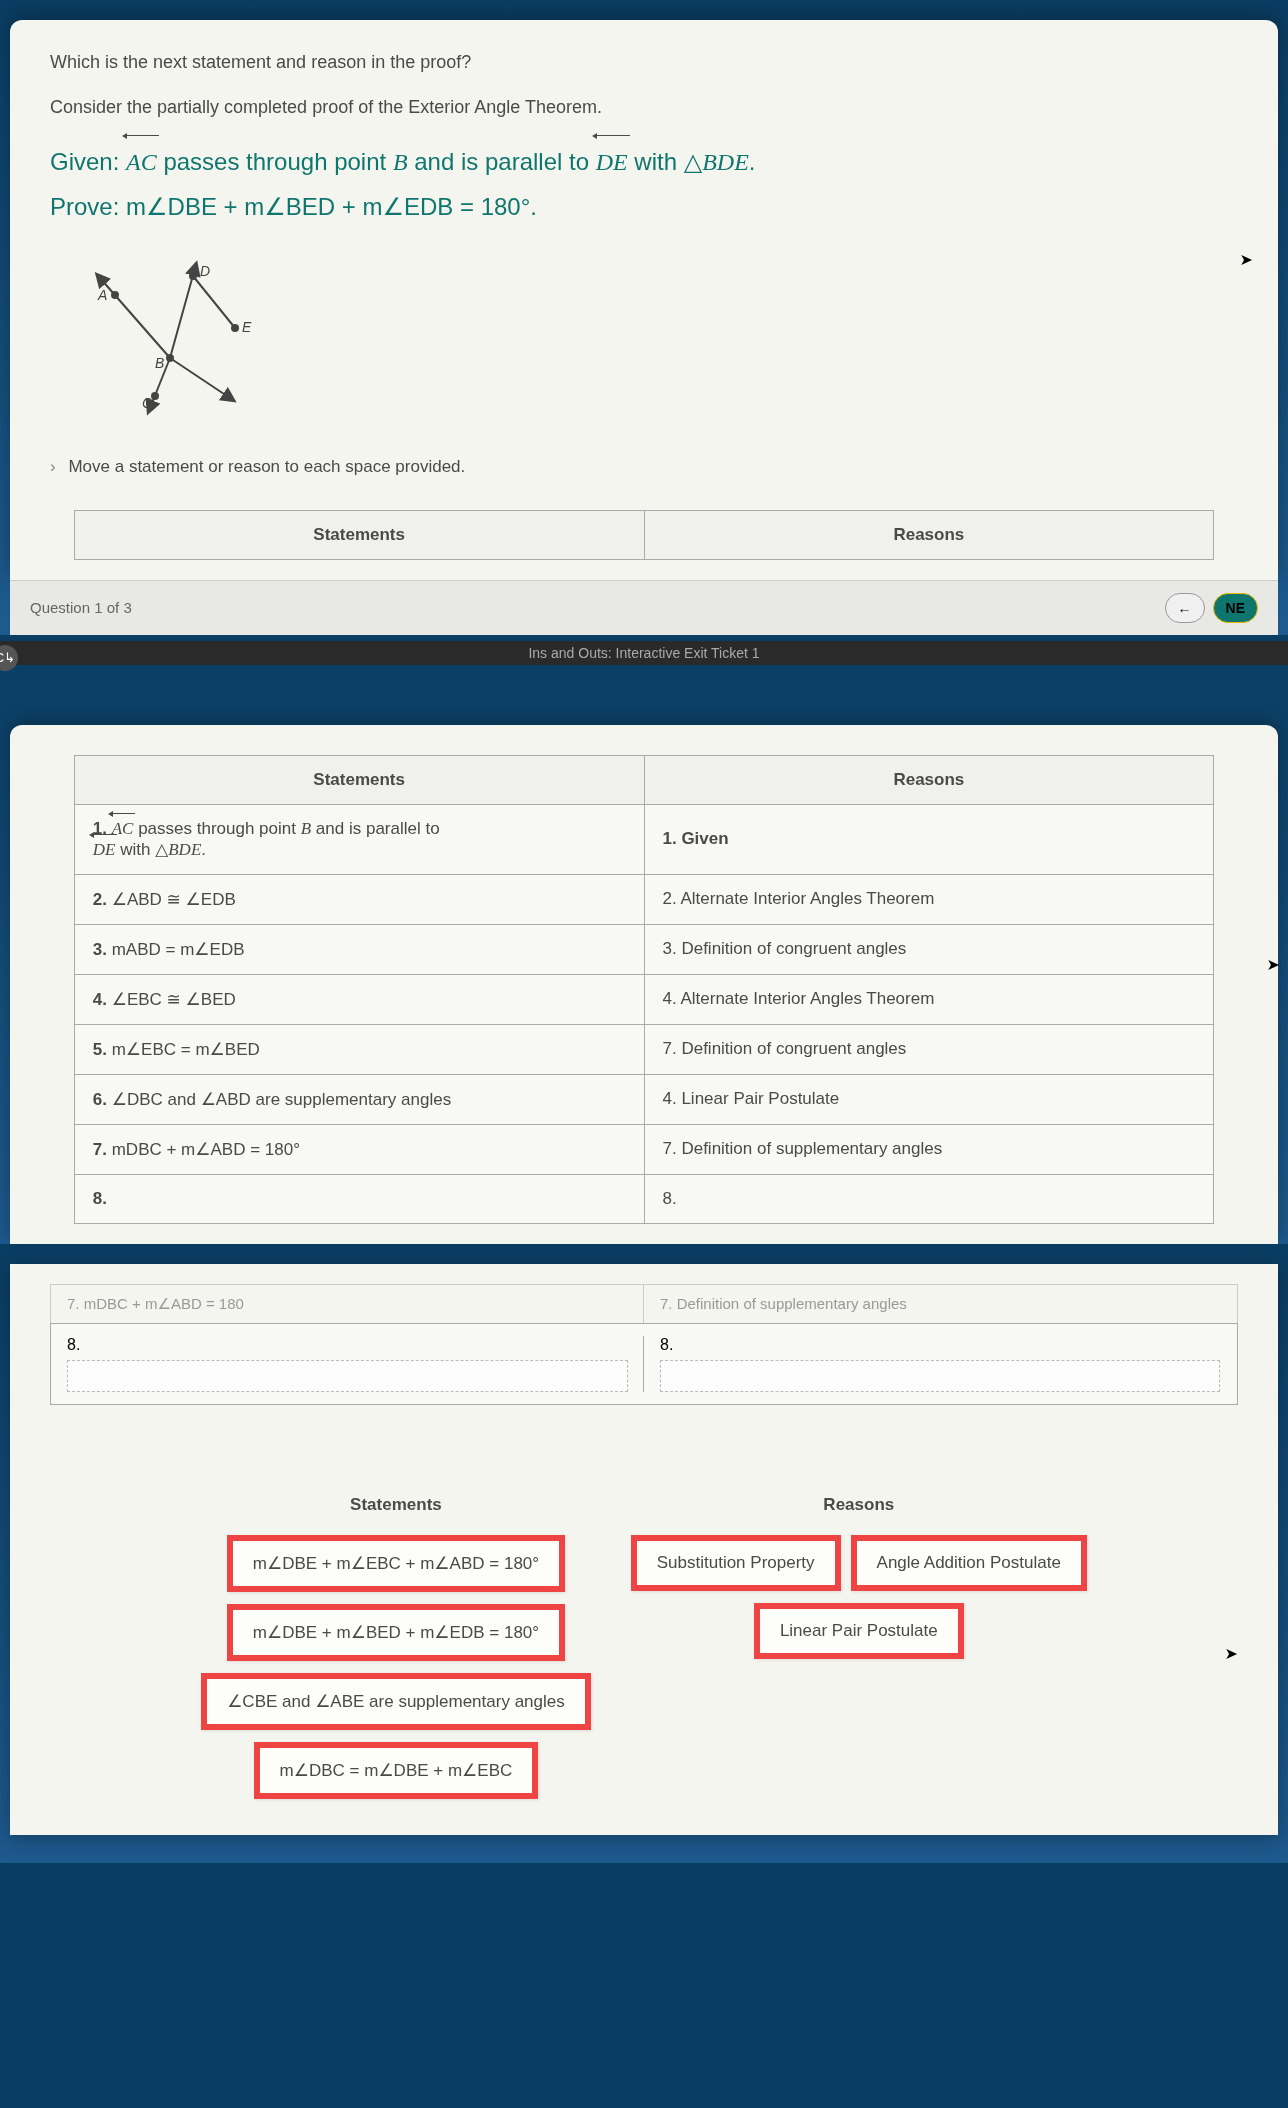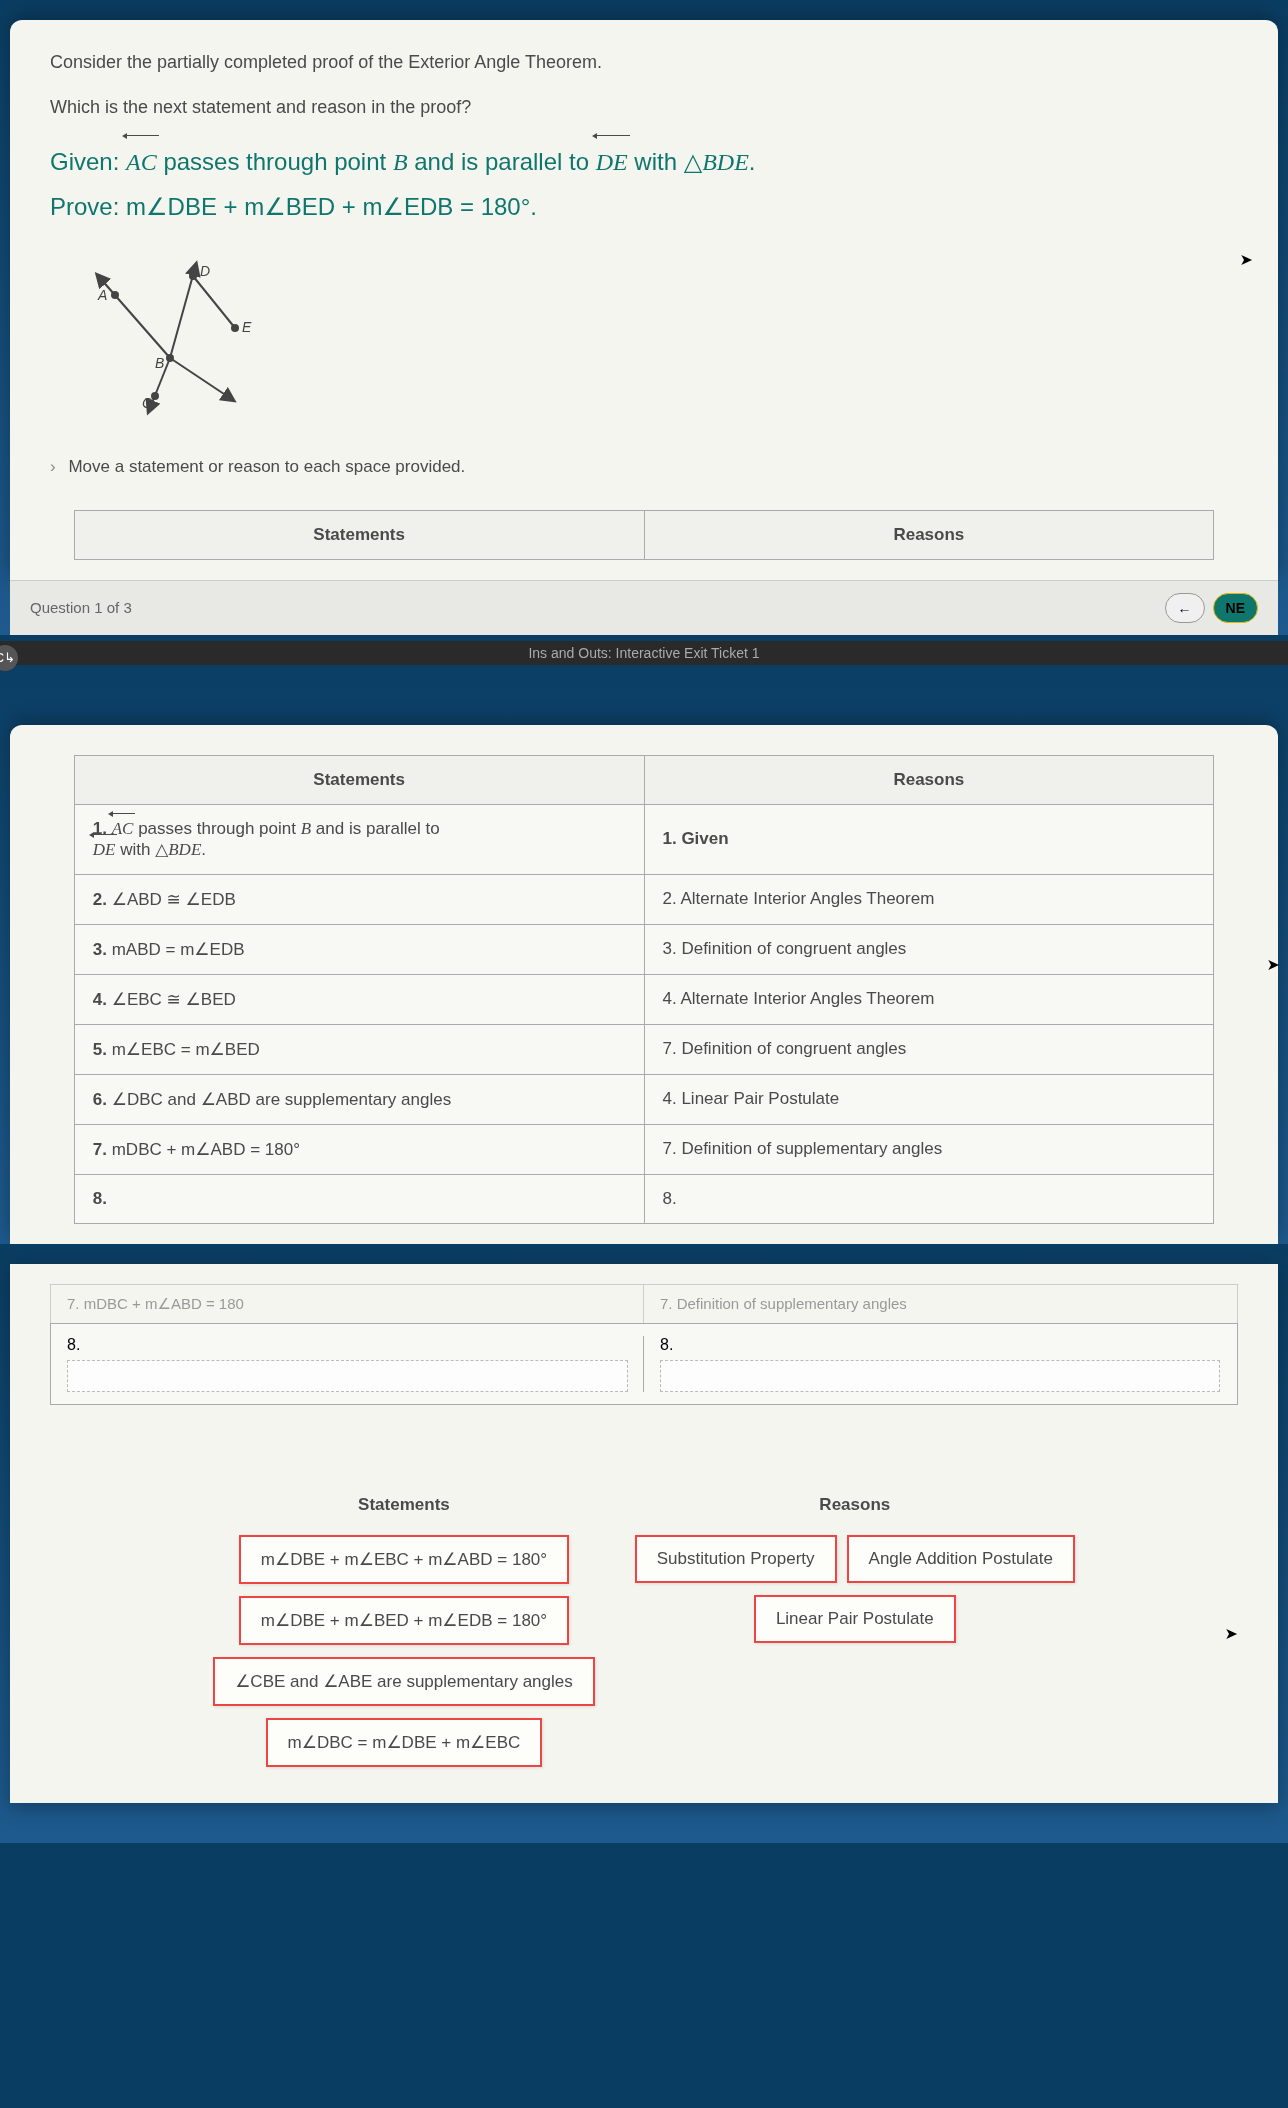--- a/index.html
+++ b/index.html
@@ -190,21 +190,21 @@
       flex-direction: column;
       align-items: center;
     }
     .tiles-header {
       font-weight: bold;
       font-size: 17px;
       color: #4a4a4a;
       margin-bottom: 14px;
     }
     .tile {
-      border: 2px solid #ef4444;
+      border: 6px solid #ef4444;
       background: #fdfdfa;
       padding: 12px 20px;
       margin: 6px 0;
       font-size: 17px;
       color: #4a4a4a;
       cursor: move;
       box-shadow: 1px 1px 3px rgba(0,0,0,0.1);
     }
     .tiles-row {
       display: flex;
@@ -233,22 +233,22 @@
     }
     .triangle::before {
       content: '△';
     }
   </style>
 </head>
 <body>
 
 <div class="section section-1">
   <div class="card">
+    <p class="intro-text">Which is the next statement and reason in the proof?</p>
     <p class="intro-text">Consider the partially completed proof of the Exterior Angle Theorem.</p>
-    <p class="intro-text">Which is the next statement and reason in the proof?</p>
 
     <div class="given-prove">
       <span>Given:</span>
       <span class="math-var overline">AC</span>
       <span> passes through point </span>
       <span class="math-var">B</span>
       <span> and is parallel to </span>
       <span class="math-var overline">DE</span>
       <span> with </span>
       <span class="triangle"></span><span class="math-var">BDE</span>.
@@ -357,21 +357,21 @@
       <tr>
         <td><b>8.</b></td>
         <td>8.</td>
       </tr>
     </tbody>
       </table>
   </div>
   <span class="cursor-icon-2">➤</span>
 </div>
 
-<div class="section" style="position:relative; padding-bottom:40px;">
+<div class="section" style="position:relative; padding-bottom:28px;">
   <div class="card-2">
     <div style="display:flex;">
       <div class="faded-text" style="width:50%; border:1px solid #ccc; border-bottom:none;">7. mDBC + m∠ABD = 180</div>
       <div class="faded-text" style="width:50%; border:1px solid #ccc; border-bottom:none; border-left:none;">7. Definition of supplementary angles</div>
     </div>
     <div class="drop-row">
       <div style="padding-right:16px;">
         <span>8.</span>
         <div class="drop-zone"></div>
       </div>

